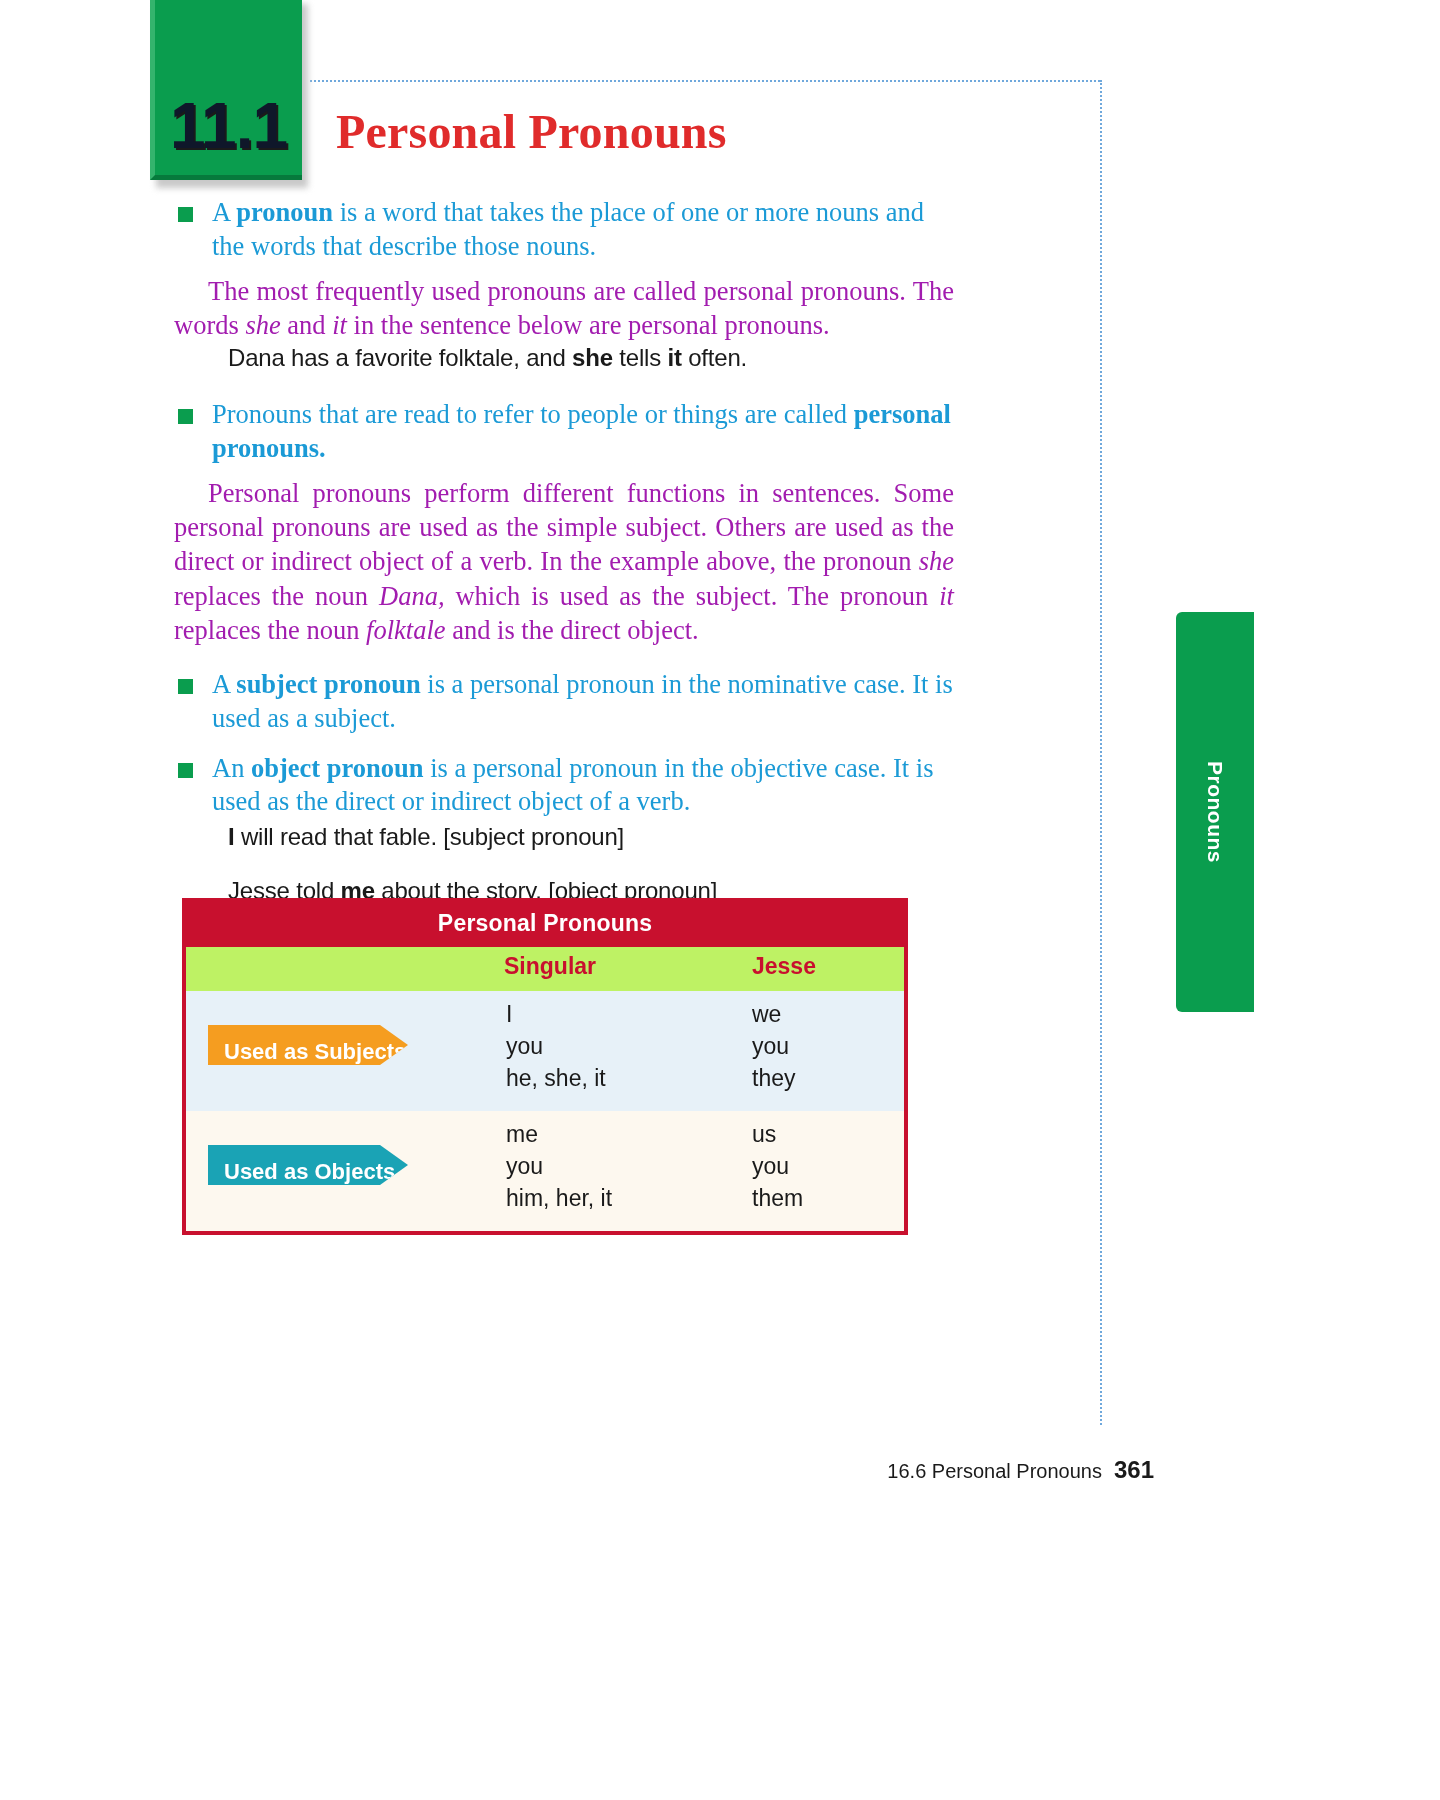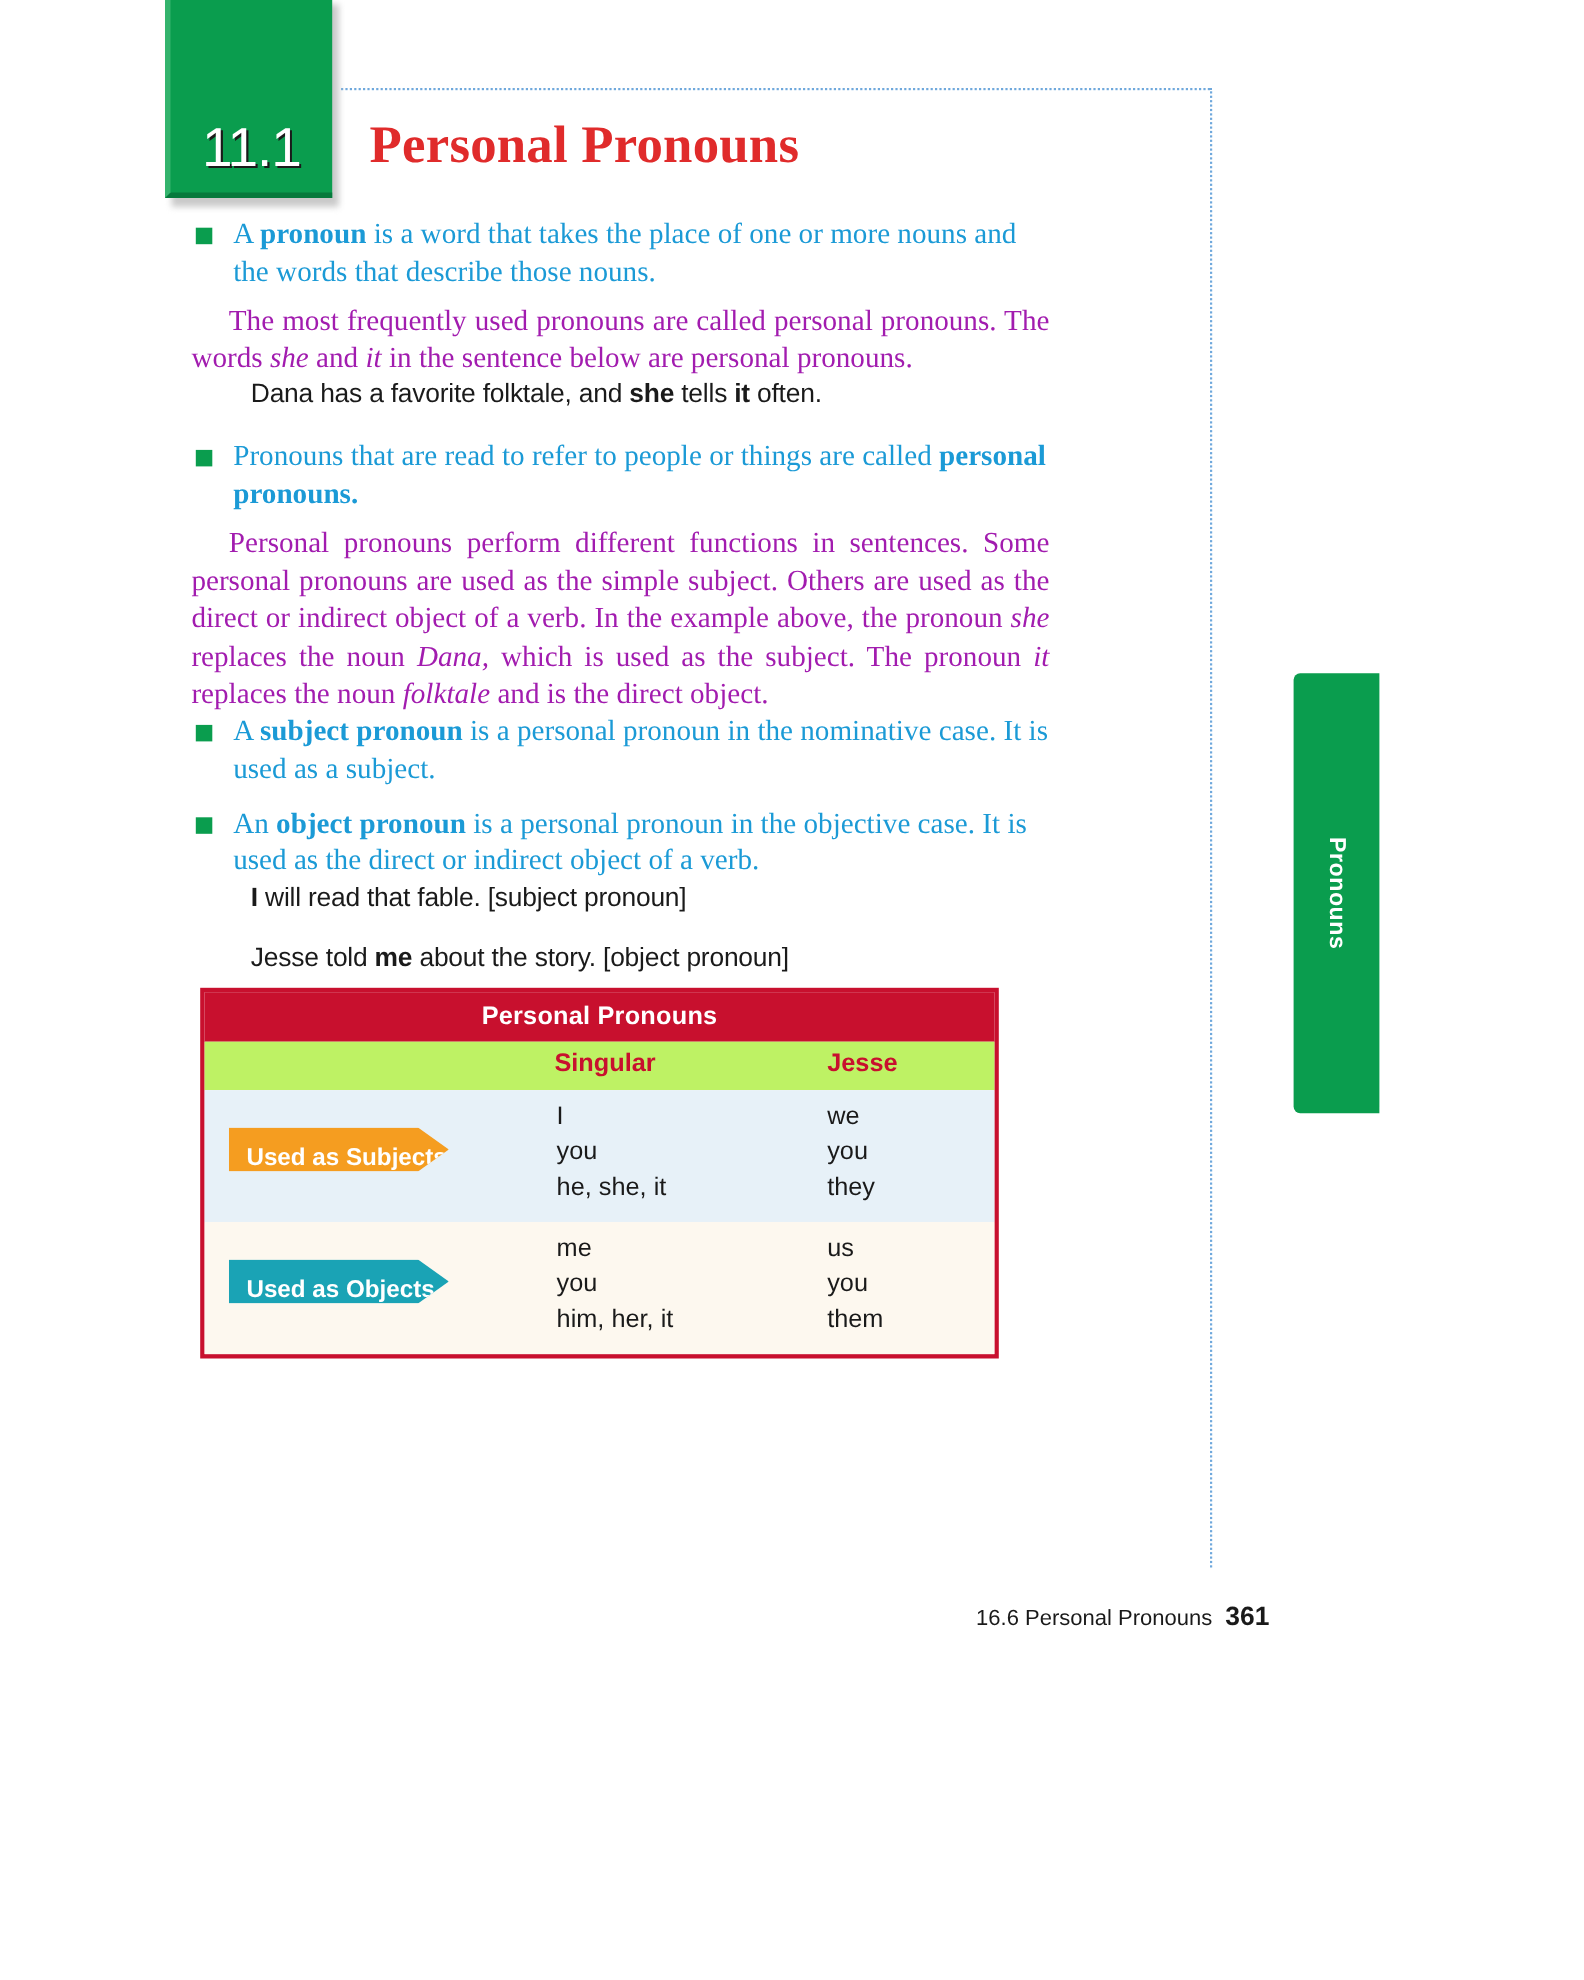--- a/index.html
+++ b/index.html
@@ -54,23 +54,23 @@
     border-left: 5px solid #34b46d;
     border-bottom: 5px solid #067a3c;
     box-sizing: border-box;
     display: flex;
     align-items: flex-end;
     justify-content: center;
     padding-bottom: 12px;
   }
   .lesson-tab span {
     font-family: "Liberation Sans", sans-serif;
-    font-weight: normal;
-    font-size: 50px;
-    color: #ffffff;
+    font-weight: bold;
+    font-size: 64px;
+    color: #0f172a;
     letter-spacing: -1px;
     text-shadow: 2px 2px 0 #1a1a1a;
   }
 
   
   .lesson-title {
     position: absolute;
     left: 336px;
     top: 104px;
     font-family: "Liberation Serif", serif;
@@ -267,21 +267,21 @@
 
     <p class="example"><span>Dana has a favorite folktale, and </span><b>she</b><span> tells </span><b>it</b><span> often.</span></p>
 
     <div class="kc" style="margin-top:26px">
       <span class="sq"></span>
       <span>Pronouns that are read to refer to people or things are called </span><b>personal pronouns.</b><span></span>
     </div>
 
     <p class="para"><span>Personal pronouns perform different functions in sentences. Some personal pronouns are used as the simple subject. Others are used as the direct or indirect object of a verb. In the example above, the pronoun </span><i>she</i><span> replaces the noun </span><i>Dana,</i><span> which is used as the subject. The pronoun </span><i>it</i><span> replaces the noun </span><i>folktale</i><span> and is the direct object.</span></p>
 
-    <div class="kc" style="">
+    <div class="kc" style="margin-top:20px">
       <span class="sq"></span>
       <span>A </span><b>subject pronoun</b><span> is a personal pronoun in the nominative case. It is used as a subject.</span>
     </div>
 
     <div class="kc" style="margin-top:16px">
       <span class="sq"></span>
       <span>An </span><b>object pronoun</b><span> is a personal pronoun in the objective case. It is used as the direct or indirect object of a verb.</span>
     </div>
 
     <p class="example"><b>I</b><span> will read that fable. [subject pronoun]</span></p>

